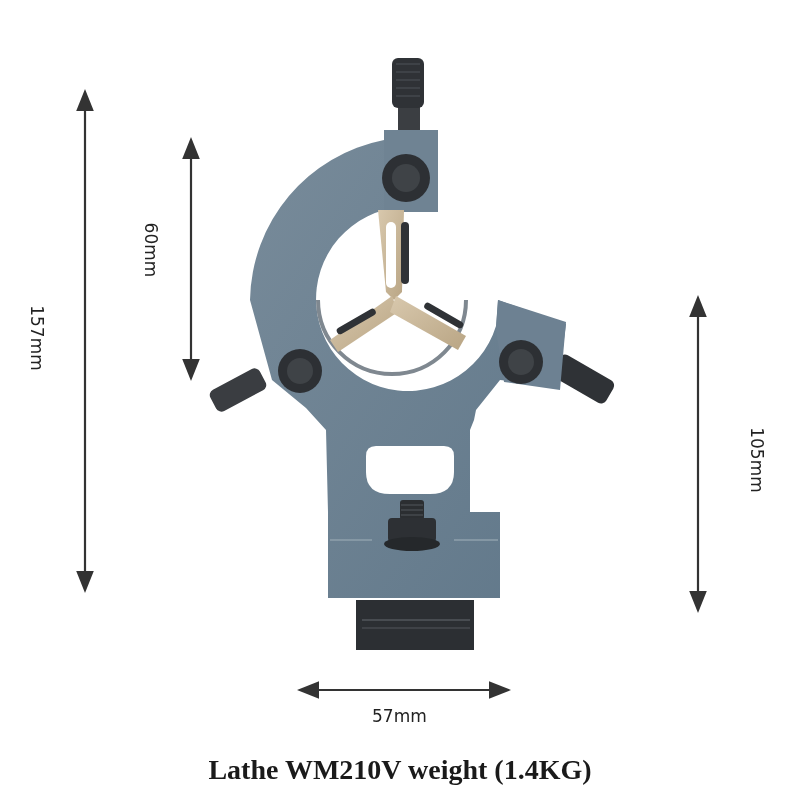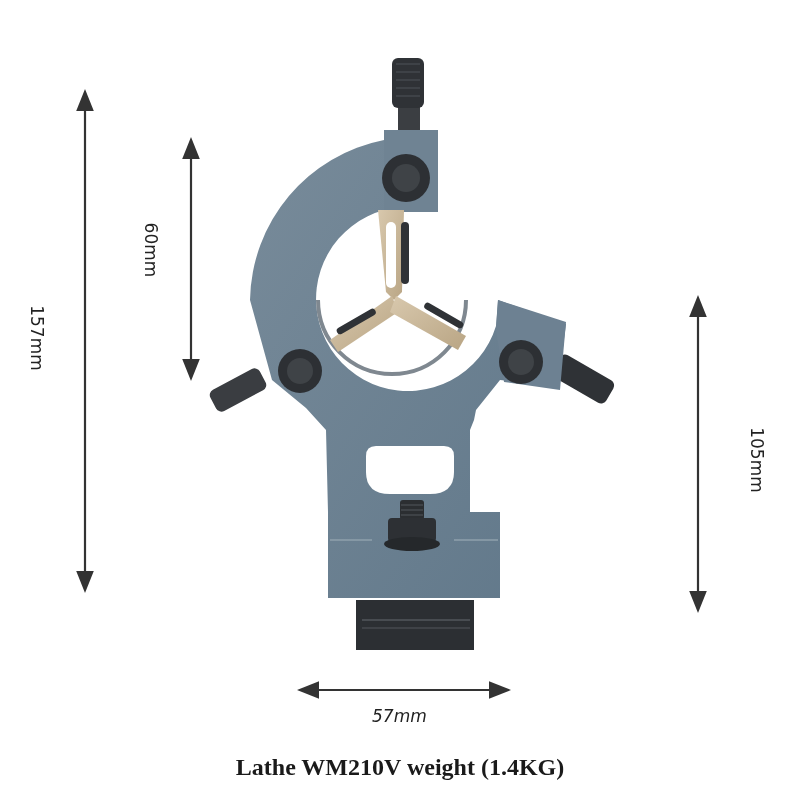--- a/index.html
+++ b/index.html
@@ -9,21 +9,21 @@
       position: absolute; font-family: "DejaVu Sans", sans-serif; font-size: 17px; color: #222;
       white-space: nowrap; transform-origin: center center;
     }
     .rot90 { transform: rotate(90deg); }
     .watermark {
       position: absolute; left: 204px; top: 380px; font-family: "DejaVu Sans", sans-serif;
       font-size: 34px; color: rgba(110,110,110,0.78); white-space: nowrap; letter-spacing: 0.3px;
     }
     .caption {
       position: absolute; left: 0; width: 800px; top: 754px; text-align: center;
-      font-family: "Liberation Serif", "DejaVu Serif", serif; font-weight: bold; font-size: 24px; color: #1a1a1a;
+      font-family: "Liberation Serif", "DejaVu Serif", serif; font-weight: bold; font-size: 28px; color: #1a1a1a;
     }
   </style>
 </head>
 <body>
 
 <div class="canvas">
   <svg width="800" height="804" viewBox="0 0 800 804" xmlns="http://www.w3.org/2000/svg">
     <defs>
       <marker id="ah" markerWidth="10" markerHeight="10" refX="5" refY="5" orient="auto-start-reverse">
         <path d="M0,1 L10,5 L0,9 Z" fill="#333"></path>
@@ -122,19 +122,19 @@
       <path d="M356 600 L474 600 L474 650 L356 650 Z" fill="#2c2f33"></path>
       <line x1="362" y1="620" x2="470" y2="620" stroke="#52575c" stroke-width="1.5"></line>
       <line x1="362" y1="628" x2="470" y2="628" stroke="#52575c" stroke-width="1"></line>
     </g>
   </svg>
 
   
   <div class="dim-label rot90" style="left:4px; top:328px;">157mm</div>
   <div class="dim-label rot90" style="left:124px; top:240px;">60mm</div>
   <div class="dim-label rot90" style="left:724px; top:450px;">105mm</div>
-  <div class="dim-label" style="left:372px; top:706px;font-style:italic;">57mm</div>
+  <div class="dim-label" style="left:372px; top:706px;">57mm</div>
 
   
 
   
   <div class="caption">Lathe WM210V weight (1.4KG)</div>
 </div>
 
 </body></html>

